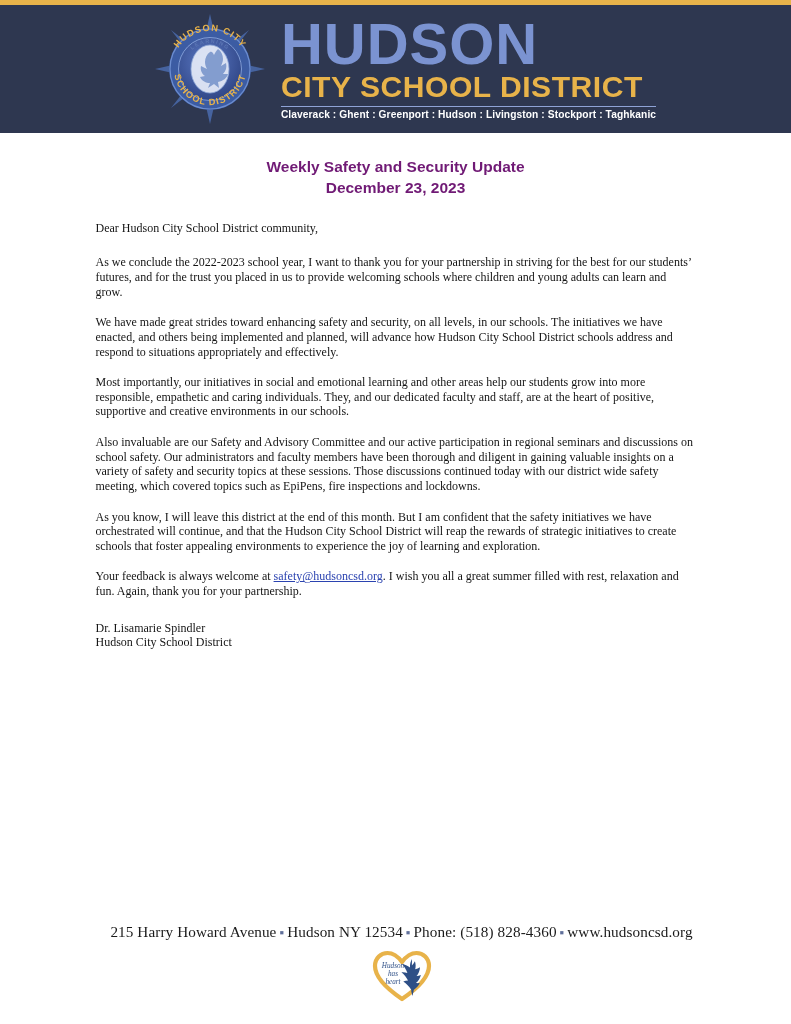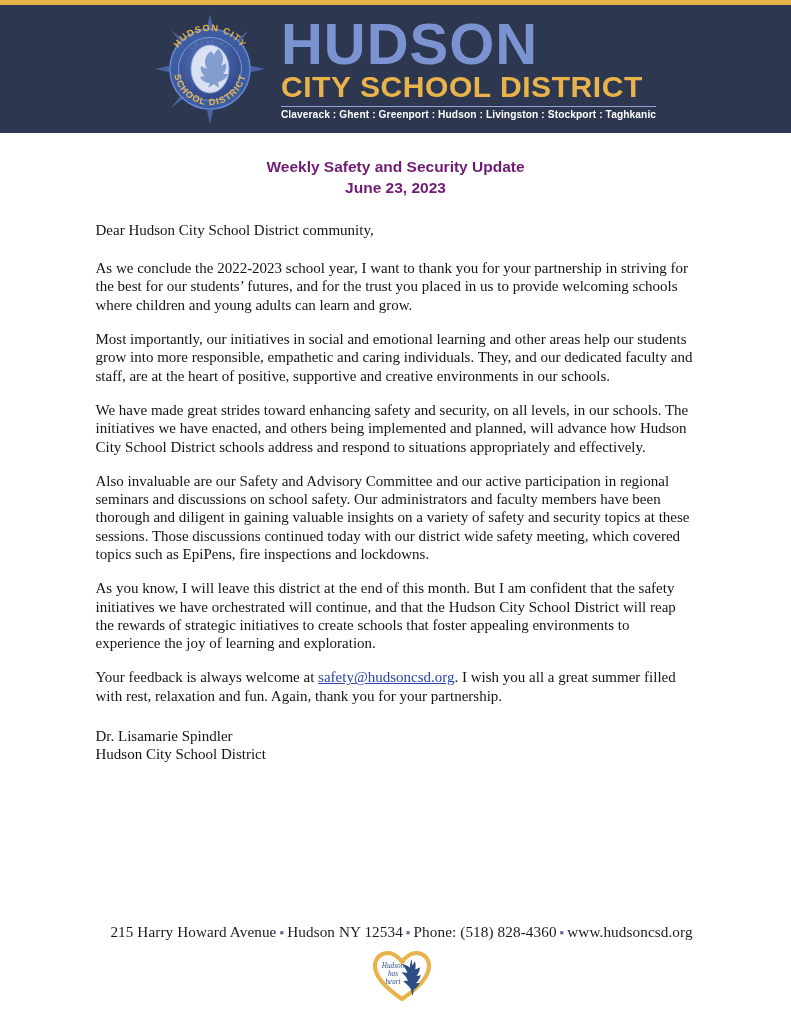--- a/index.html
+++ b/index.html
@@ -102,21 +102,21 @@
     color: #701a75;
     margin-top: 24px;
     line-height: 1.35;
   }
   .doc-title .line2 { display: block; }
 
   .letter {
     margin: 0 auto;
     width: 600px;
     padding-top: 22px;
-    font-size: 15px;
+    font-size: 12px;
     line-height: 1.22;
     color: #141414;
     text-align: left;
   }
   .letter p {
     margin: 0 0 16px 0;
   }
   .letter p.salutation {
     margin-bottom: 20px;
   }
@@ -223,30 +223,30 @@
       <div class="wm-towns">Claverack : Ghent : Greenport : Hudson : Livingston : Stockport : Taghkanic</div>
     </div>
 
   </div>
 </header>
 
 <main class="page">
 
   <div class="doc-title">
     <span>Weekly Safety and Security Update</span>
-    <span class="line2">June 23, 2023</span>
+    <span class="line2">December 23, 2023</span>
   </div>
 
   <div class="letter">
 
     <p class="salutation">Dear Hudson City School District community,</p>
 
     <p>As we conclude the 2022-2023 school year, I want to thank you for your partnership in striving for the best for our students’ futures, and for the trust you placed in us to provide welcoming schools where children and young adults can learn and grow.</p>
+    <p>We have made great strides toward enhancing safety and security, on all levels, in our schools. The initiatives we have enacted, and others being implemented and planned, will advance how Hudson City School District schools address and respond to situations appropriately and effectively.</p>
     <p>Most importantly, our initiatives in social and emotional learning and other areas help our students grow into more responsible, empathetic and caring individuals. They, and our dedicated faculty and staff, are at the heart of positive, supportive and creative environments in our schools.</p>
-    <p>We have made great strides toward enhancing safety and security, on all levels, in our schools. The initiatives we have enacted, and others being implemented and planned, will advance how Hudson City School District schools address and respond to situations appropriately and effectively.</p>
     <p>Also invaluable are our Safety and Advisory Committee and our active participation in regional seminars and discussions on school safety. Our administrators and faculty members have been thorough and diligent in gaining valuable insights on a variety of safety and security topics at these sessions. Those discussions continued today with our district wide safety meeting, which covered topics such as EpiPens, fire inspections and lockdowns.</p>
     <p>As you know, I will leave this district at the end of this month. But I am confident that the safety initiatives we have orchestrated will continue, and that the Hudson City School District will reap the rewards of strategic initiatives to create schools that foster appealing environments to experience the joy of learning and exploration.</p>
 
     <p><span>Your feedback is always welcome at </span><a class="email-link" href="#">safety@hudsoncsd.org</a><span>. I wish you all a great summer filled with rest, relaxation and fun. Again, thank you for your partnership.</span></p>
 
     <div class="signature">
       <div>Dr. Lisamarie Spindler</div>
       <div>Hudson City School District</div>
     </div>
 

